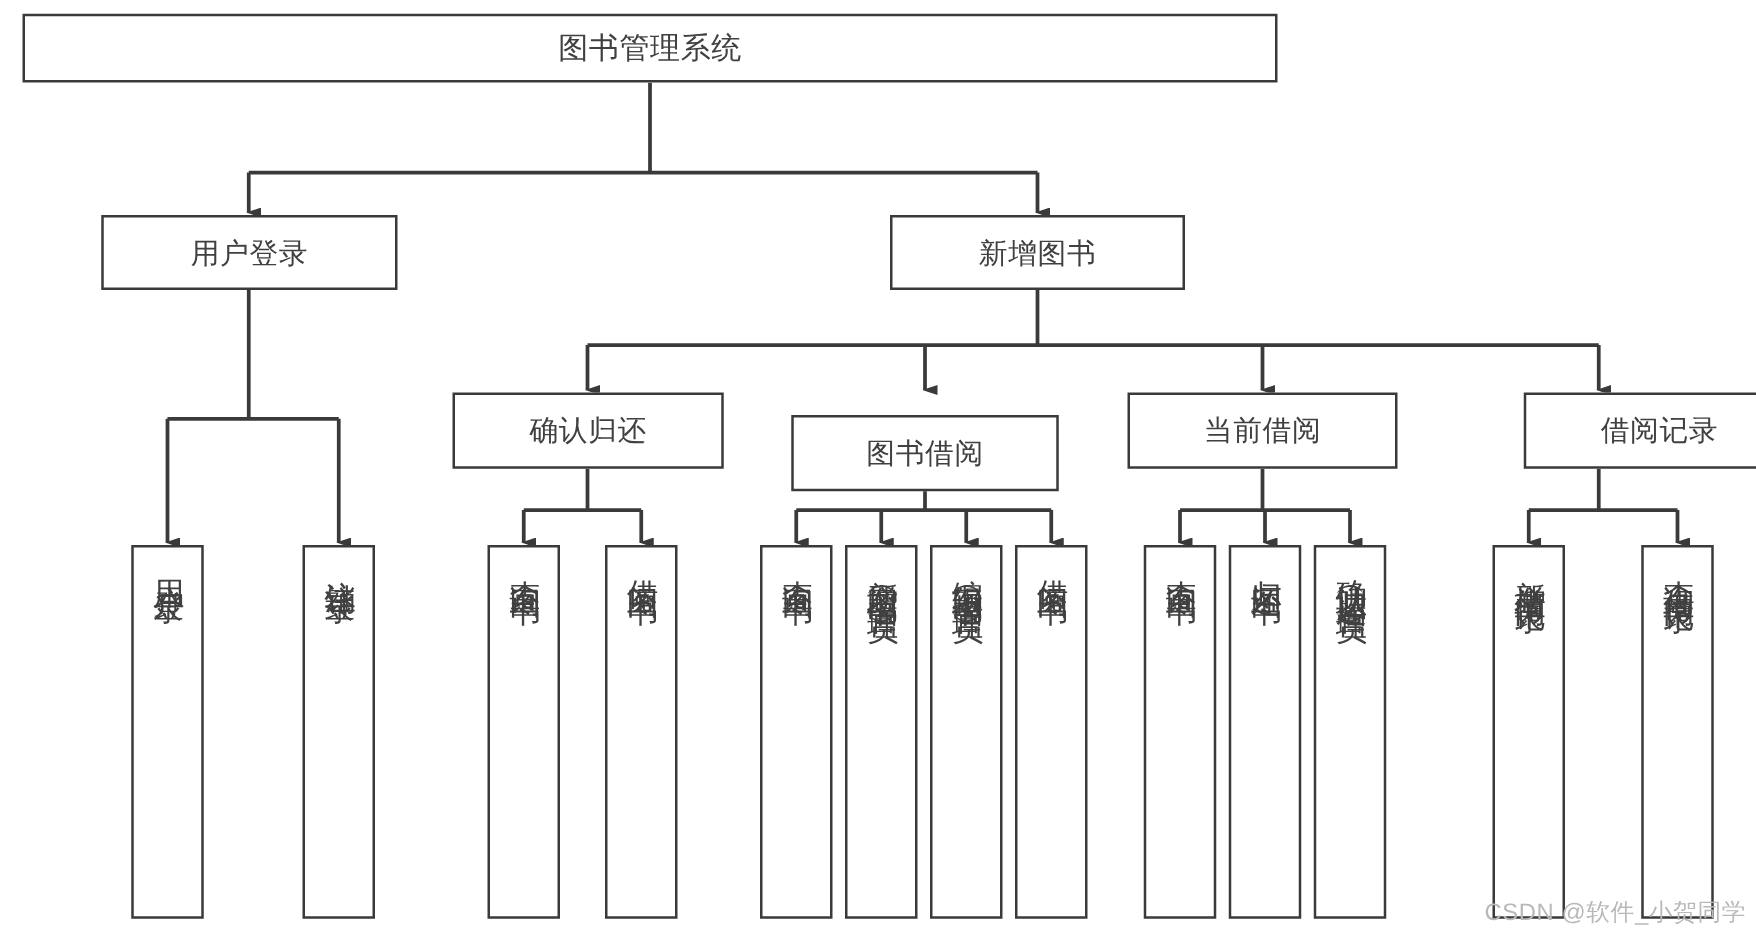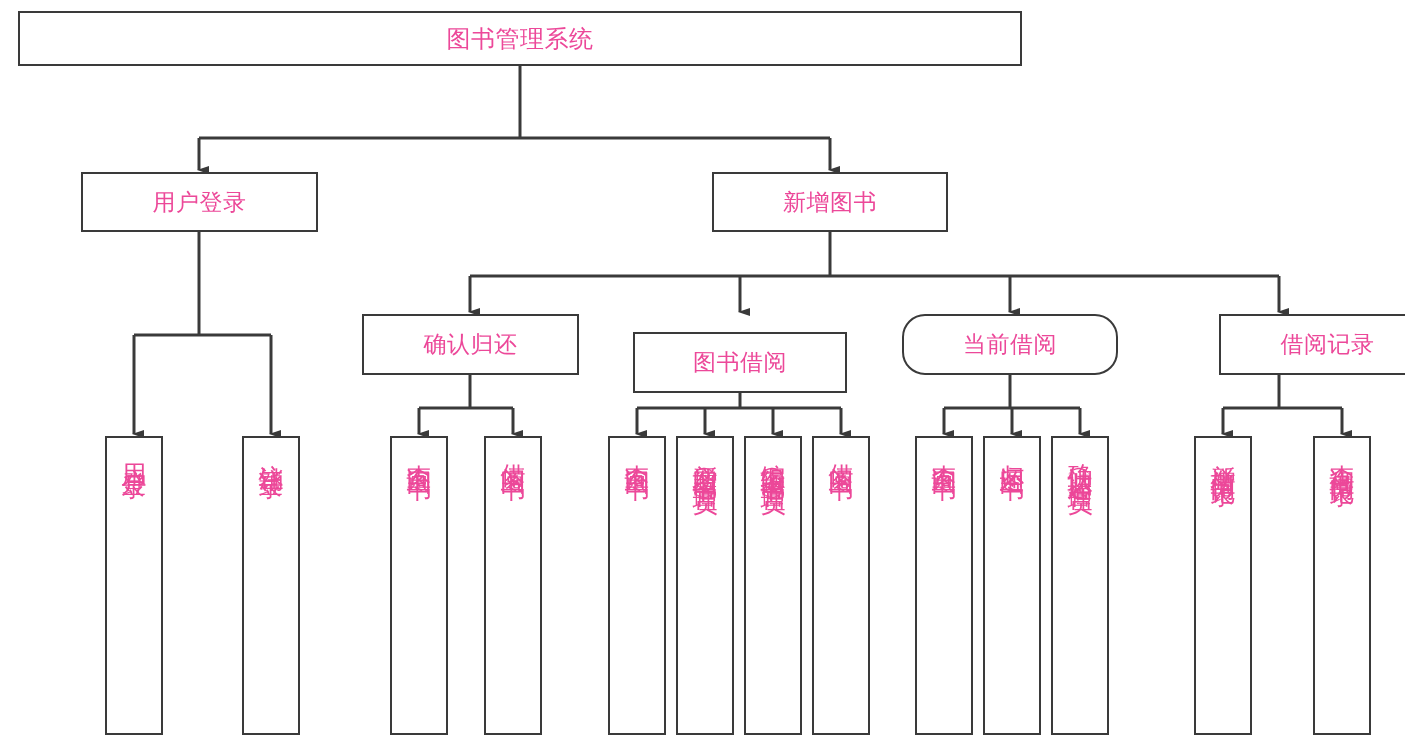--- a/index.html
+++ b/index.html
@@ -29,21 +29,21 @@
     position: absolute;
     box-sizing: border-box;
     background: #ffffff;
     border: 2px solid #3a3a3a;
     display: flex;
     align-items: center;
     justify-content: center;
     overflow: hidden;
   }
   .node .label {
-    color: #ec4899;
+    color: #404040;
     text-align: left;
     line-height: 1.08;
     white-space: nowrap;
   }
   .node.horizontal .label {
     font-size: 23px;
     letter-spacing: 0.5px;
   }
   .node.vertical {
     align-items: flex-start;
@@ -127,21 +127,21 @@
       </div>
       <div class="node horizontal" style="left: 712px; top: 172px; width: 236px; height: 60px;">
         <span class="label">新增图书</span>
       </div>
       <div class="node horizontal" style="left: 362px; top: 314px; width: 217px; height: 61px;">
         <span class="label">确认归还</span>
       </div>
       <div class="node horizontal" style="left: 633px; top: 332px; width: 214px; height: 61px;">
         <span class="label">图书借阅</span>
       </div>
-      <div class="node horizontal" style="left: 902px; top: 314px; width: 216px; height: 61px; border-radius: 23px;">
+      <div class="node horizontal" style="left: 902px; top: 314px; width: 216px; height: 61px;">
         <span class="label">当前借阅</span>
       </div>
       <div class="node horizontal" style="left: 1219px; top: 314px; width: 217px; height: 61px;">
         <span class="label">借阅记录</span>
       </div>
       <div class="node vertical" style="left: 105px; top: 436px; width: 58px; height: 299px;">
         <span class="label">用户登录</span>
       </div>
       <div class="node vertical" style="left: 242px; top: 436px; width: 58px; height: 299px;">
         <span class="label">注销登录</span>
@@ -174,13 +174,14 @@
         <span class="label">确认归还（管理员）</span>
       </div>
       <div class="node vertical" style="left: 1194px; top: 436px; width: 58px; height: 299px;">
         <span class="label">新增借阅记录</span>
       </div>
       <div class="node vertical" style="left: 1313px; top: 436px; width: 58px; height: 299px;">
         <span class="label">查询借阅记录</span>
       </div>
     </div>
 
+  <div class="watermark">CSDN @软件_小贺同学</div>
 </div>
 
 </body></html>

